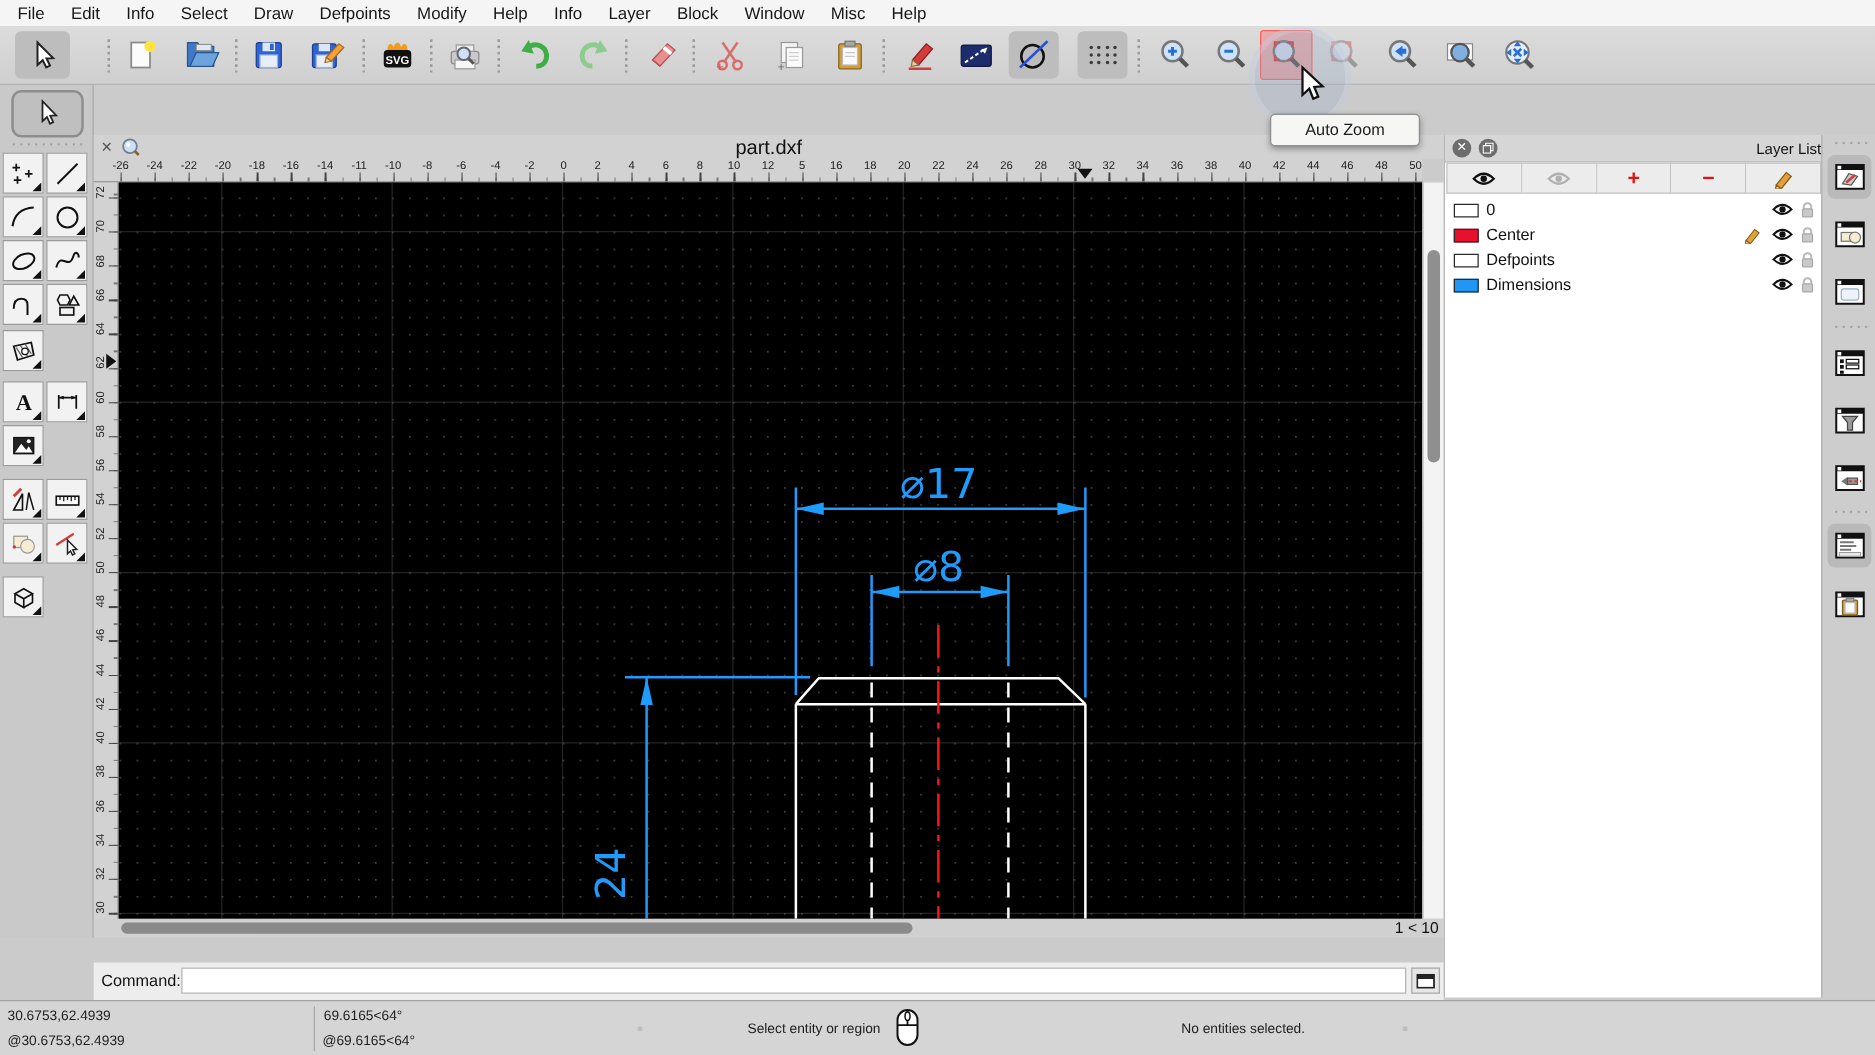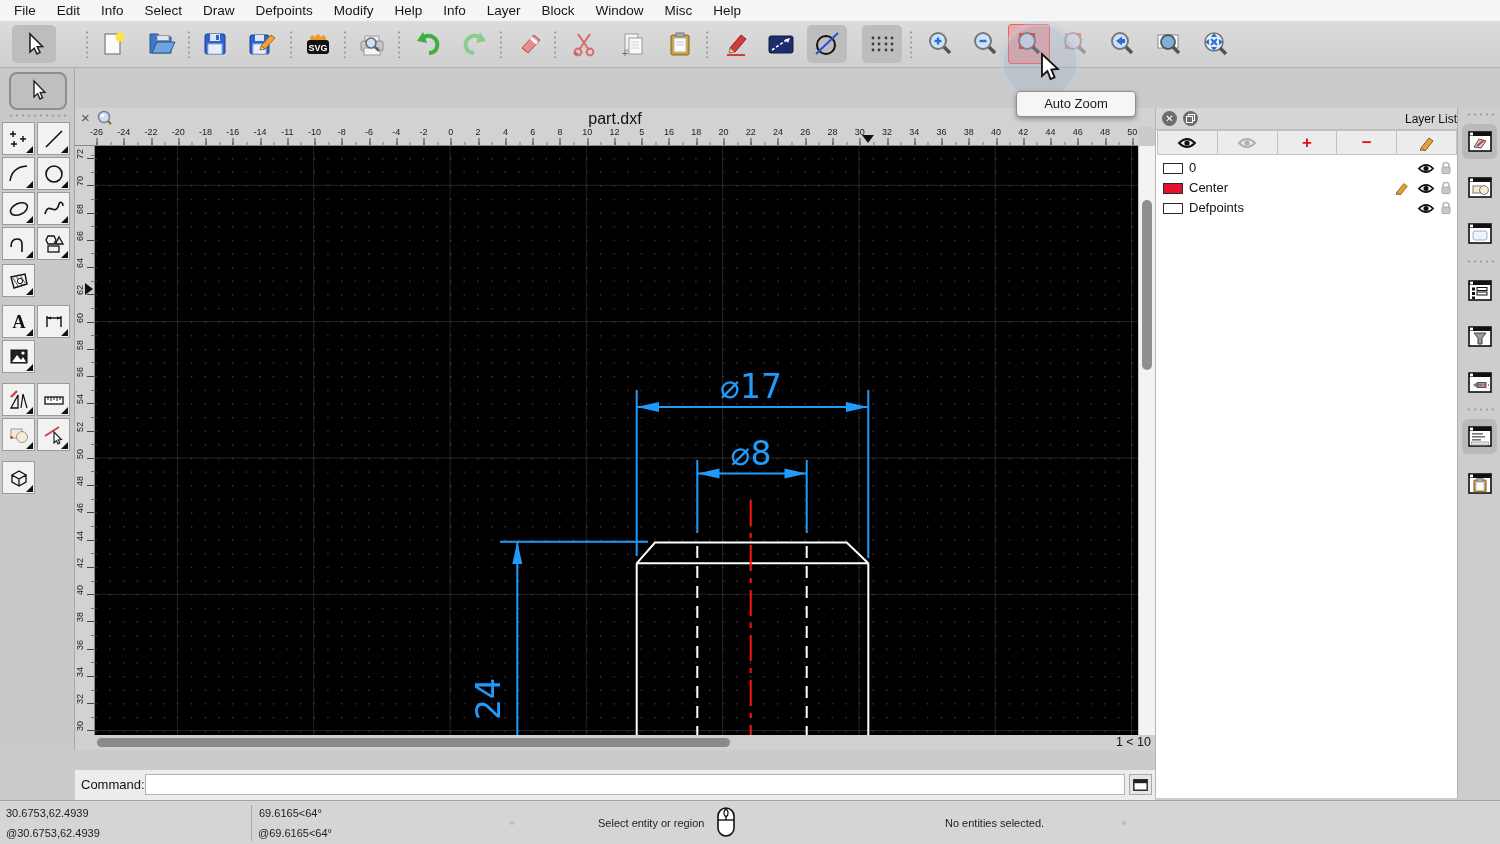--- a/index.html
+++ b/index.html
@@ -704,20 +704,32 @@
           <span class="lname">Defpoints</span>
           <span class="lico" style="left:261px"><svg width="18" height="13" viewBox="0 0 20 14">
               <path d="M2 7 Q10 -1 18 7 Q10 15 2 7 Z" fill="none" stroke="#111" stroke-width="1.8"></path>
               <circle cx="10" cy="7" r="2.8" fill="#111"></circle>
             </svg></span>
           <span class="lico" style="left:284px"><svg width="12" height="14" viewBox="0 0 12 14">
               <path d="M3 6 V4.5 a3 3 0 0 1 6 0 V6" fill="none" stroke="#b8b8b8" stroke-width="1.6"></path>
               <rect x="2" y="6" width="8" height="6.5" rx="1" fill="#c9c9c9" stroke="#a8a8a8"></rect>
             </svg></span>
         </div>
+        <div class="lrow">
+          <span class="lsw" style="background:#2197f3"></span>
+          <span class="lname">Dimensions</span>
+          <span class="lico" style="left:261px"><svg width="18" height="13" viewBox="0 0 20 14">
+              <path d="M2 7 Q10 -1 18 7 Q10 15 2 7 Z" fill="none" stroke="#111" stroke-width="1.8"></path>
+              <circle cx="10" cy="7" r="2.8" fill="#111"></circle>
+            </svg></span>
+          <span class="lico" style="left:284px"><svg width="12" height="14" viewBox="0 0 12 14">
+              <path d="M3 6 V4.5 a3 3 0 0 1 6 0 V6" fill="none" stroke="#b8b8b8" stroke-width="1.6"></path>
+              <rect x="2" y="6" width="8" height="6.5" rx="1" fill="#c9c9c9" stroke="#a8a8a8"></rect>
+            </svg></span>
+        </div>
       </div>
   </div>
 
   <div id="dock">
     <div class="dgrip" style="top:5px"></div>
     <div class="dbtn pressed" style="top:16px">
       <svg width="30" height="30" viewBox="0 0 30 30">
           <rect x="4" y="5" width="22" height="19" fill="#fff" stroke="#111" stroke-width="1.6"></rect>
           <rect x="4" y="5" width="22" height="4" fill="#111"></rect>
           <rect x="5" y="5.6" width="3" height="2.8" fill="#fff"></rect>

